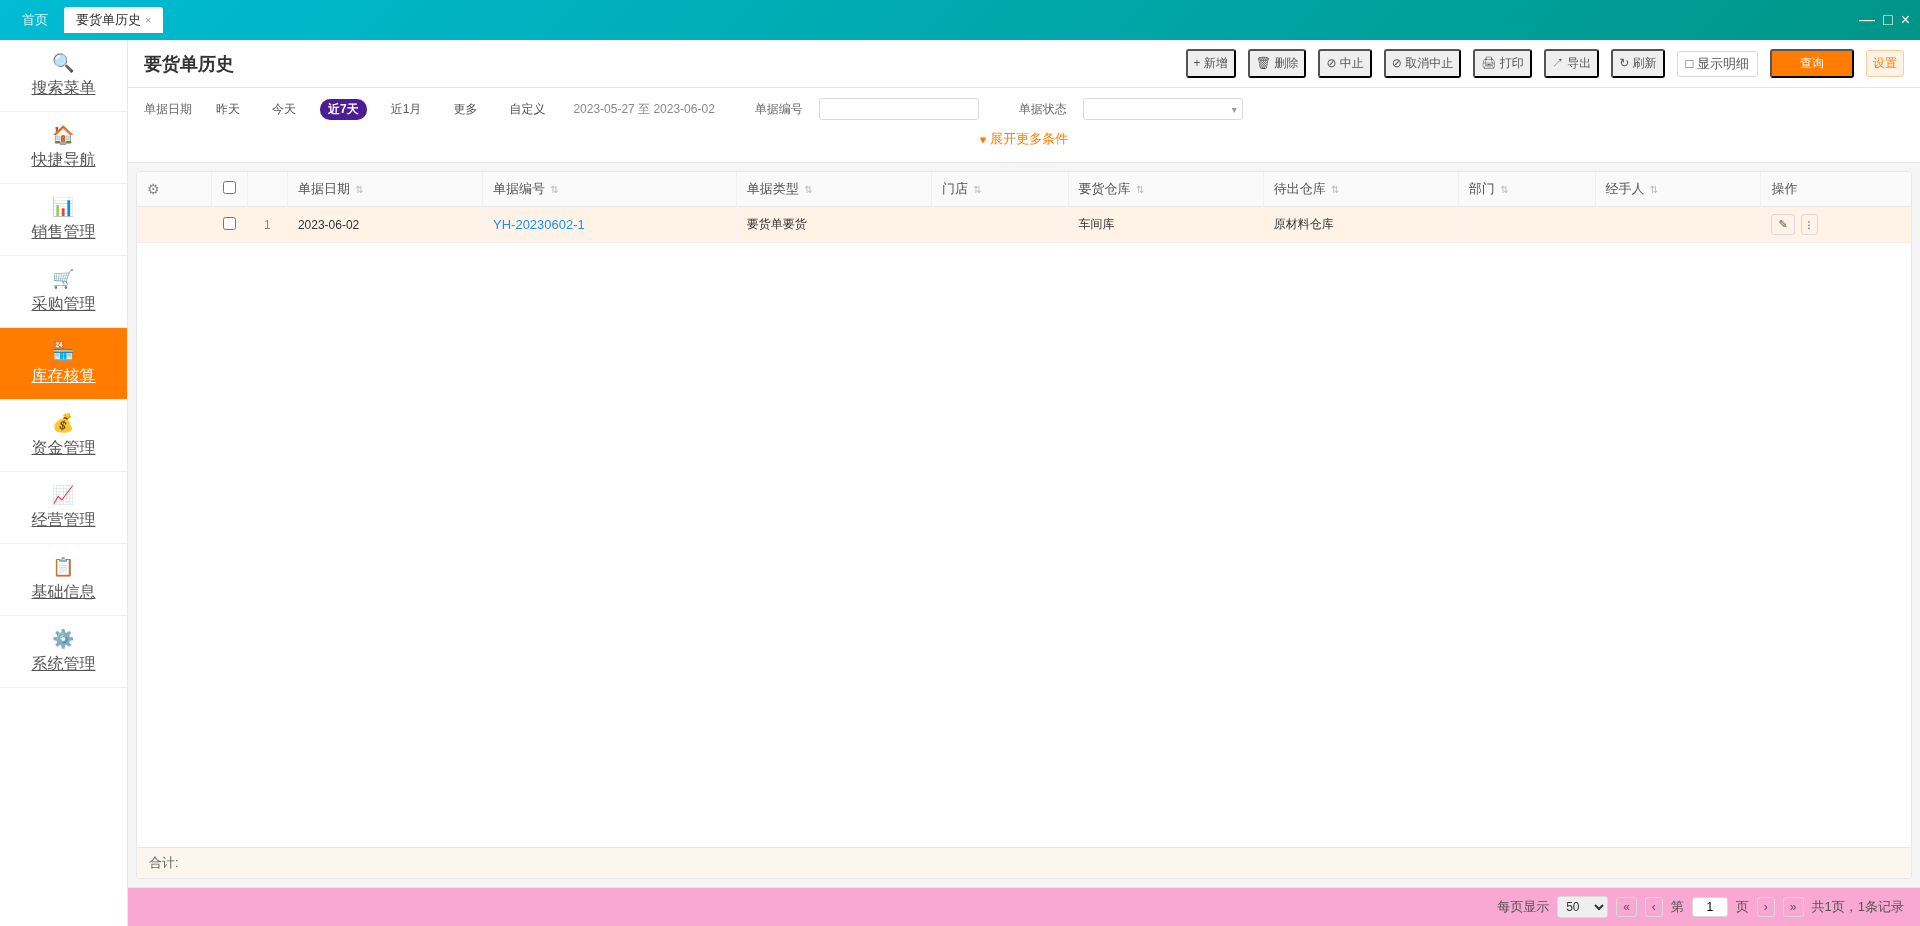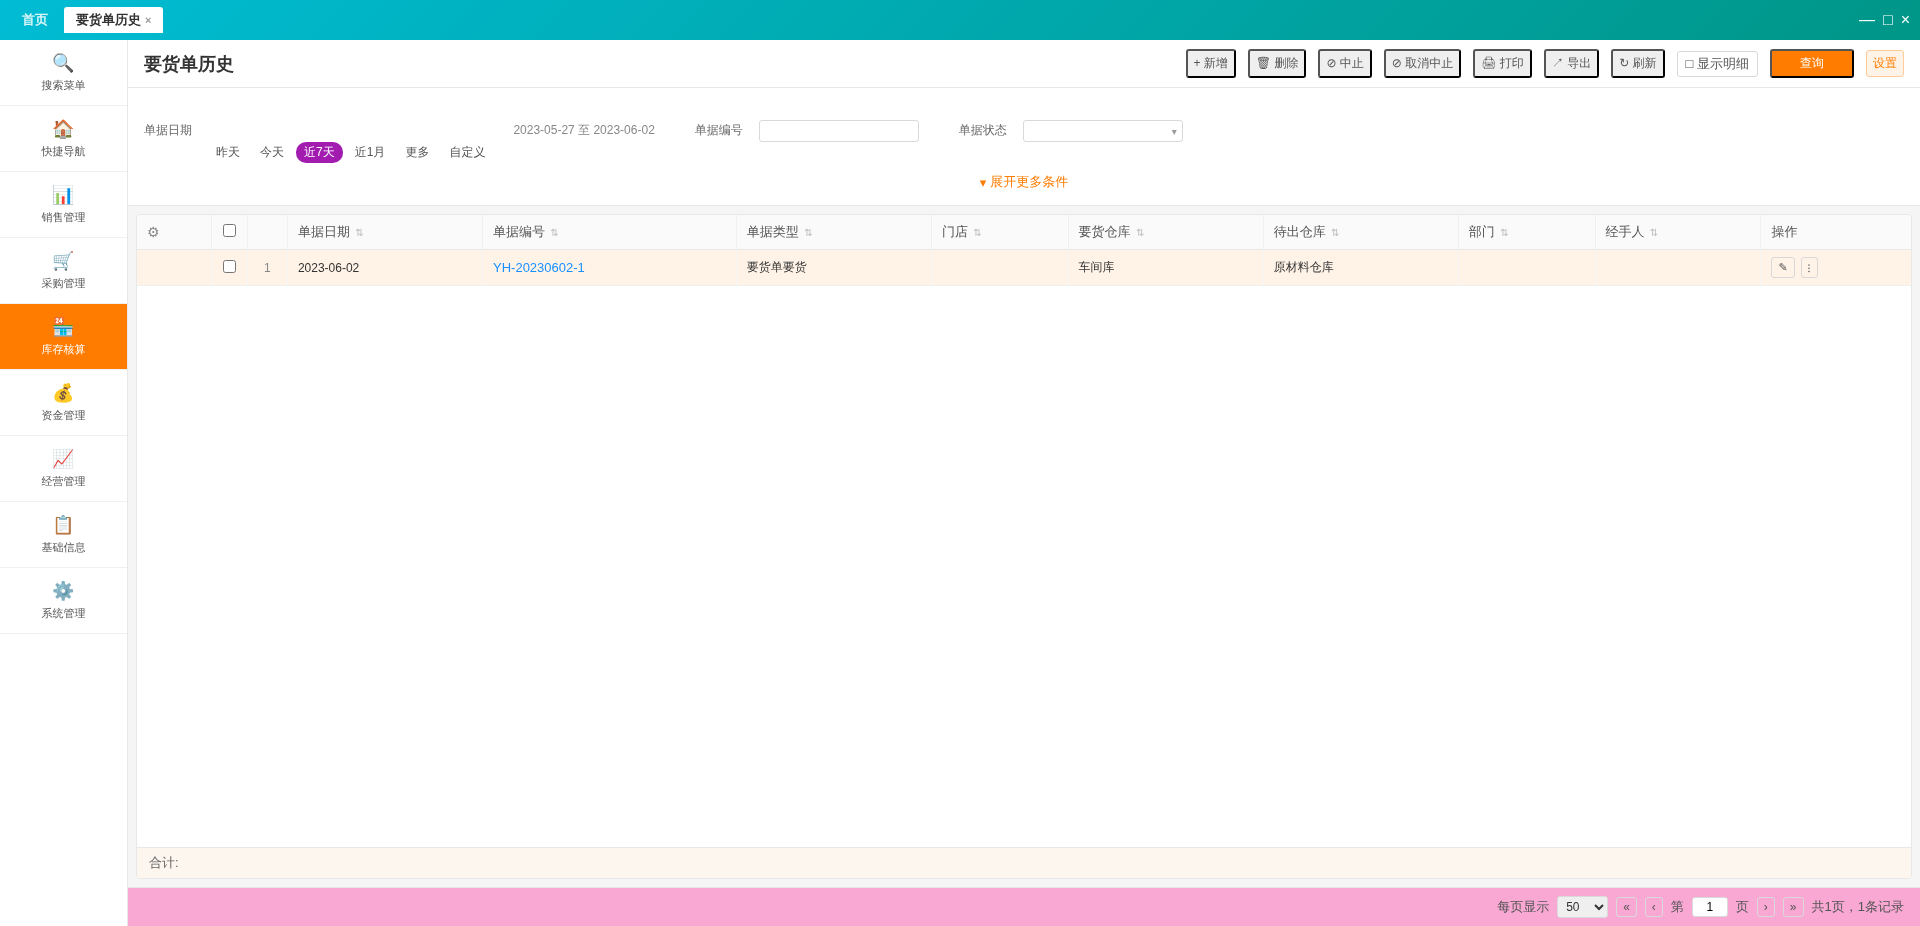--- a/index.html
+++ b/index.html
@@ -23,21 +23,20 @@
     }
     .tab-item {
       padding: 4px 12px;
       cursor: pointer;
       border-radius: 3px 3px 0 0;
       color: rgba(255,255,255,0.85);
       font-size: 13px;
       display: flex;
       align-items: center;
       gap: 4px;
-      font-weight: bold;
     }
     .tab-item.active {
       background: white;
       color: #333;
     }
     .tab-close {
       font-size: 11px;
       color: #999;
       cursor: pointer;
     }
@@ -81,21 +80,22 @@
       border-bottom: 1px solid #f0f0f0;
     }
     .sidebar-item.active {
       background: #ff7c00;
       color: white;
     }
     .sidebar-icon {
       font-size: 18px;
     }
     .sidebar-label {
-      font-size: 11px;
+      font-size: 16px;
+      text-decoration: underline;
     }
 
     
     .content {
       flex: 1;
       display: flex;
       flex-direction: column;
       background: #f5f5f5;
       overflow: hidden;
     }
@@ -151,33 +151,33 @@
       margin-bottom: 6px;
     }
     .filter-label {
       color: #666;
       font-size: 12px;
       white-space: nowrap;
     }
     .filter-date-options {
       display: flex;
       align-items: center;
-      gap: 4px;
-      margin-top: 44px;
+      gap: 16px;
     }
     .date-opt {
       padding: 2px 8px;
       cursor: pointer;
       border-radius: 10px;
       font-size: 12px;
       color: #555;
     }
     .date-opt.active {
-      background: #a21caf;
+      background: #4c1d95;
       color: white;
+      font-weight: bold;
     }
     .filter-date-range {
       font-size: 12px;
       color: #888;
       margin-left: 4px;
     }
     .filter-input {
       border: 1px solid #d9d9d9;
       border-radius: 3px;
       padding: 3px 8px;

